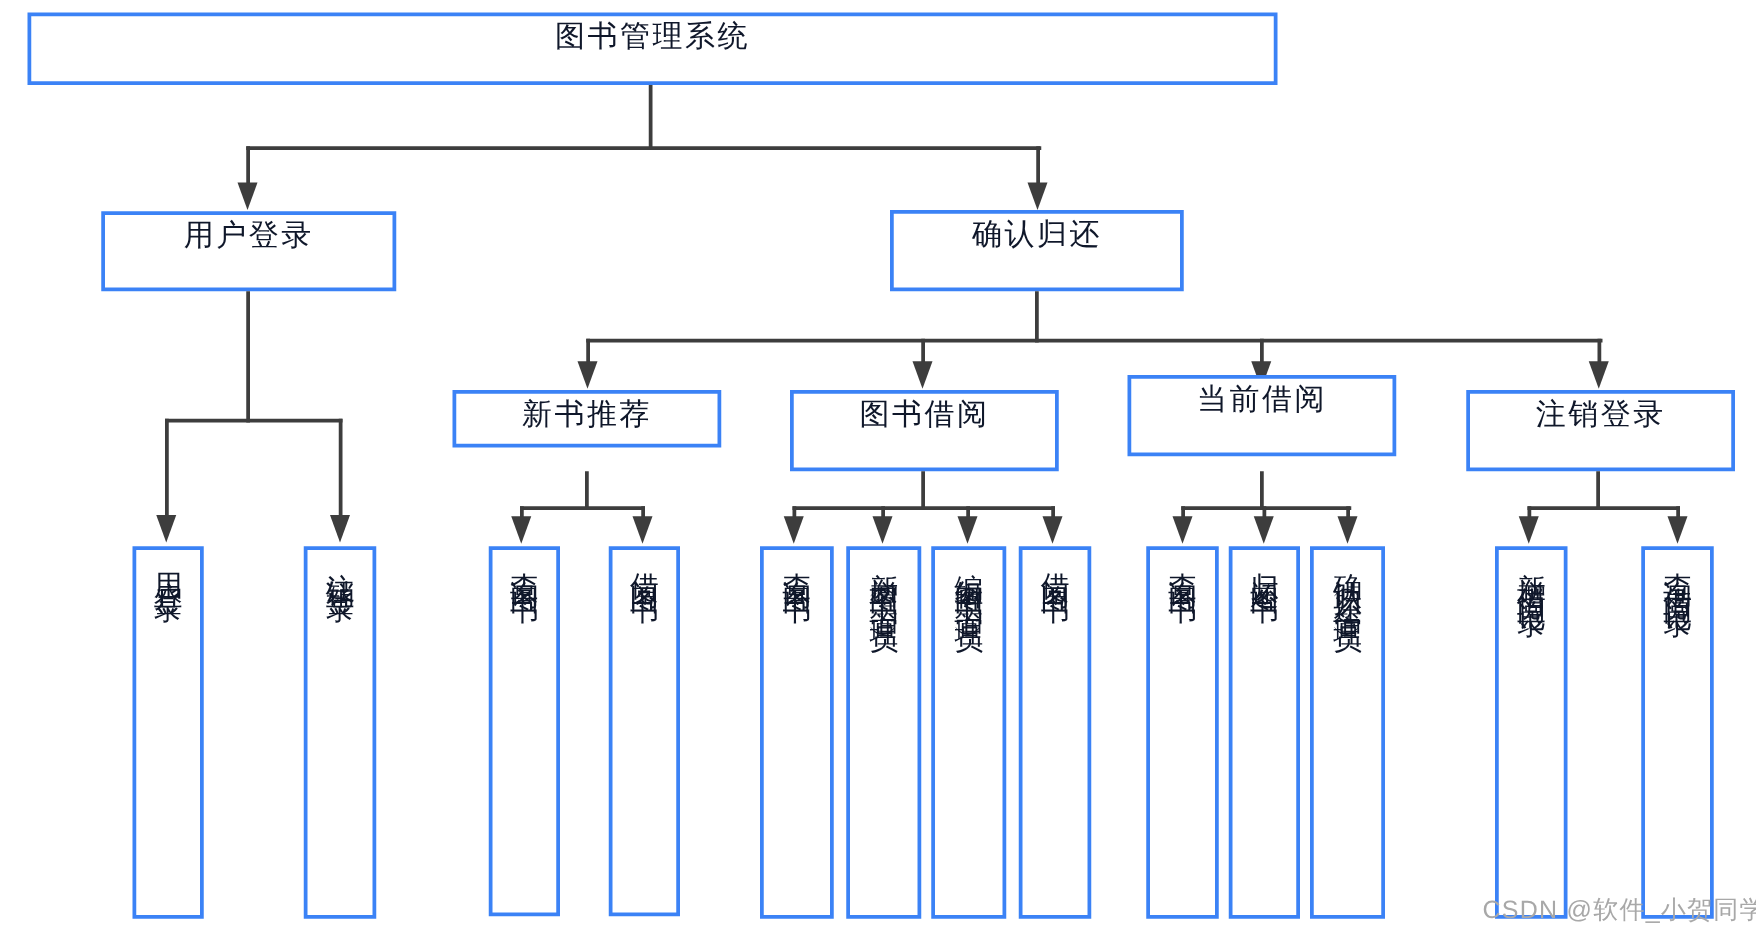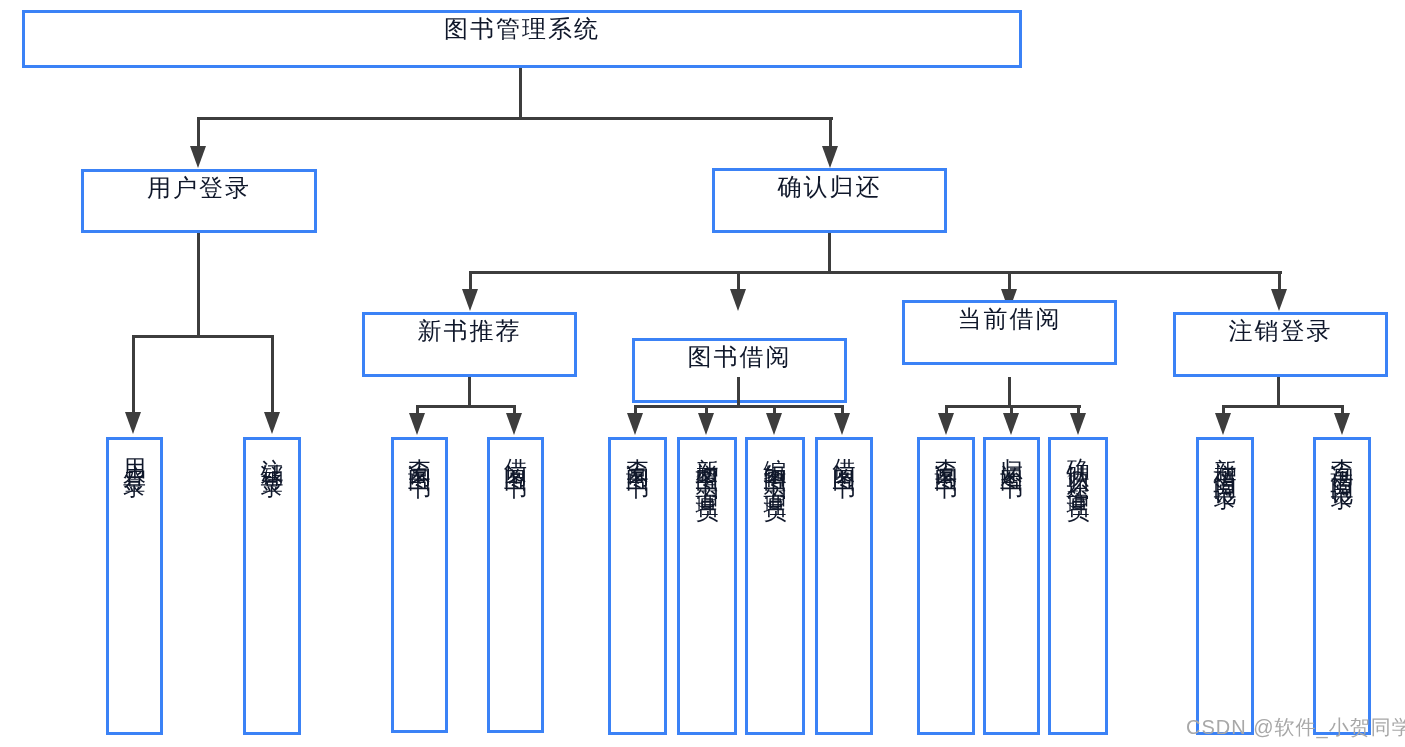--- a/index.html
+++ b/index.html
@@ -60,24 +60,24 @@
 <div class="hline" style="left:469px;top:271px;width:813px;height:3px;"></div>
 <div class="vline" style="left:469px;top:271px;width:3px;height:20px;"></div>
 <div class="arrow" style="left:462px;top:289px;"></div>
 <div class="vline" style="left:737px;top:271px;width:3px;height:20px;"></div>
 <div class="arrow" style="left:730px;top:289px;"></div>
 <div class="vline" style="left:1008px;top:271px;width:3px;height:20px;"></div>
 <div class="arrow" style="left:1001px;top:289px;"></div>
 <div class="vline" style="left:1278px;top:271px;width:3px;height:20px;"></div>
 <div class="arrow" style="left:1271px;top:289px;"></div>
 
-<div class="box" style="left:362px;top:312px;width:215px;height:65px;">
+<div class="box" style="left:362px;top:312px;width:215px;height:46px;">
   <span>新书推荐</span>
 </div>
-<div class="box" style="left:632px;top:312px;width:215px;height:65px;margin-top:26px;">
+<div class="box" style="left:632px;top:312px;width:215px;height:65px;">
   <span>图书借阅</span>
 </div>
 <div class="box" style="left:902px;top:300px;width:215px;height:65px;">
   <span>当前借阅</span>
 </div>
 <div class="box" style="left:1173px;top:312px;width:215px;height:65px;">
   <span>注销登录</span>
 </div>
 
 <div class="vline" style="left:468px;top:377px;width:3px;height:31px;"></div>

